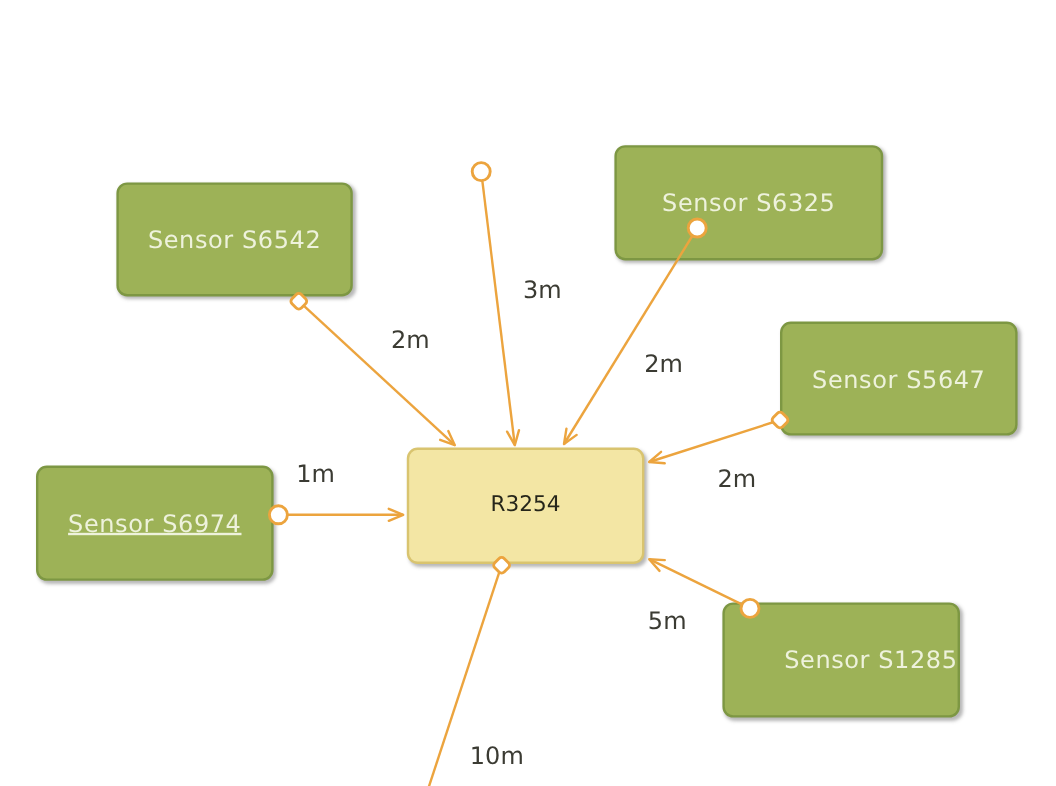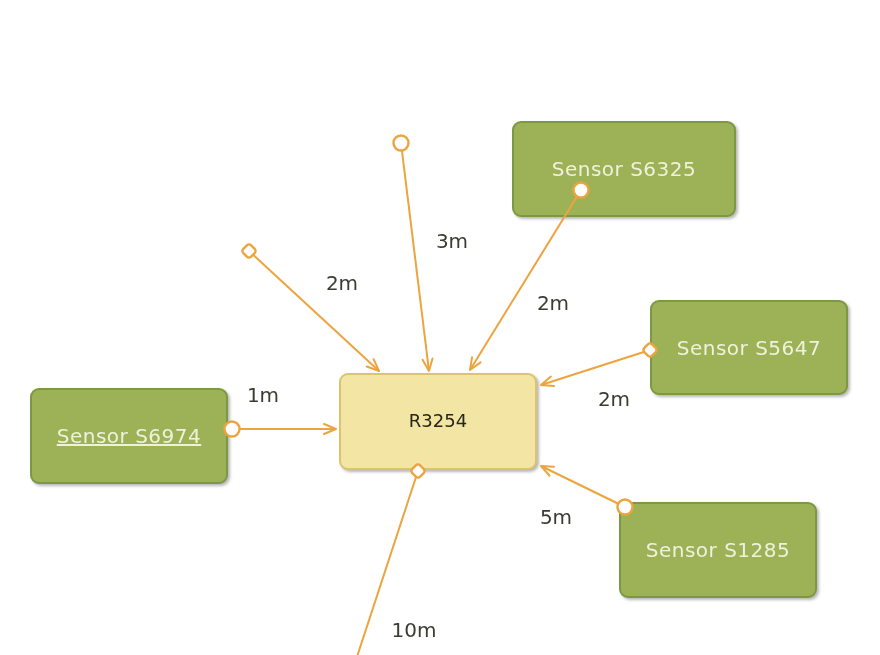--- a/index.html
+++ b/index.html
@@ -52,30 +52,33 @@
 </head>
 <body>
 
 <div class="canvas">
 
 
   <div class="node sensor" style="left:512px; top:89px; width:224px; height:96px;margin-top:32px;">
     <span>Sensor S6325</span>
   </div>
 
+  <div class="node sensor" style="left:97px; top:152px; width:197px; height:95px;">
+    <span>Sensor S6542</span>
+  </div>
 
-  <div class="node sensor" style="left:650px; top:268px; width:198px; height:95px;margin-top:32px;">
+  <div class="node sensor" style="left:650px; top:268px; width:198px; height:95px;">
     <span>Sensor S5647</span>
   </div>
 
   <div class="node sensor" style="left:30px; top:388px; width:198px; height:96px;text-decoration:underline;">
     <span>Sensor S6974</span>
   </div>
 
-  <div class="node sensor" style="left:619px; top:502px; width:198px; height:96px;">
+  <div class="node sensor" style="left:602px; top:502px; width:198px; height:96px;align-items:flex-end;">
     <span>Sensor S1285</span>
   </div>
 
   <div class="node router" style="left:339px; top:373px; width:198px; height:97px;">
     <span>R3254</span>
   </div>
 
   <svg class="overlay" width="880" height="655" viewBox="0 0 880 655">
     <defs>
       <marker id="arrowV" viewBox="0 0 16 14" refX="14.5" refY="7" markerWidth="16" markerHeight="14" markerUnits="userSpaceOnUse" orient="auto">

